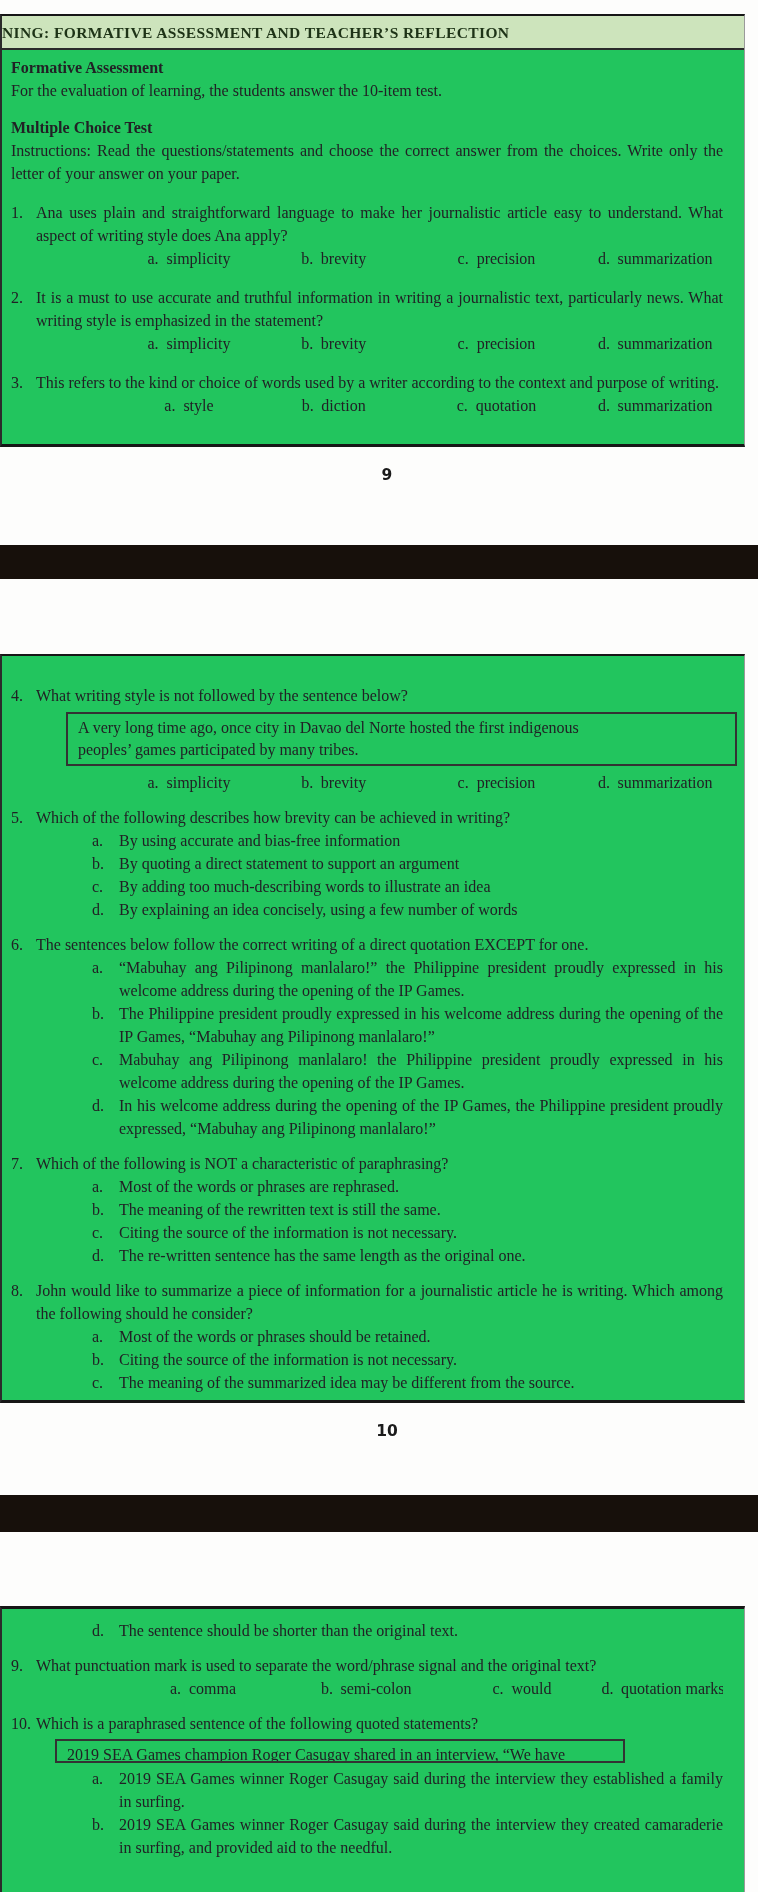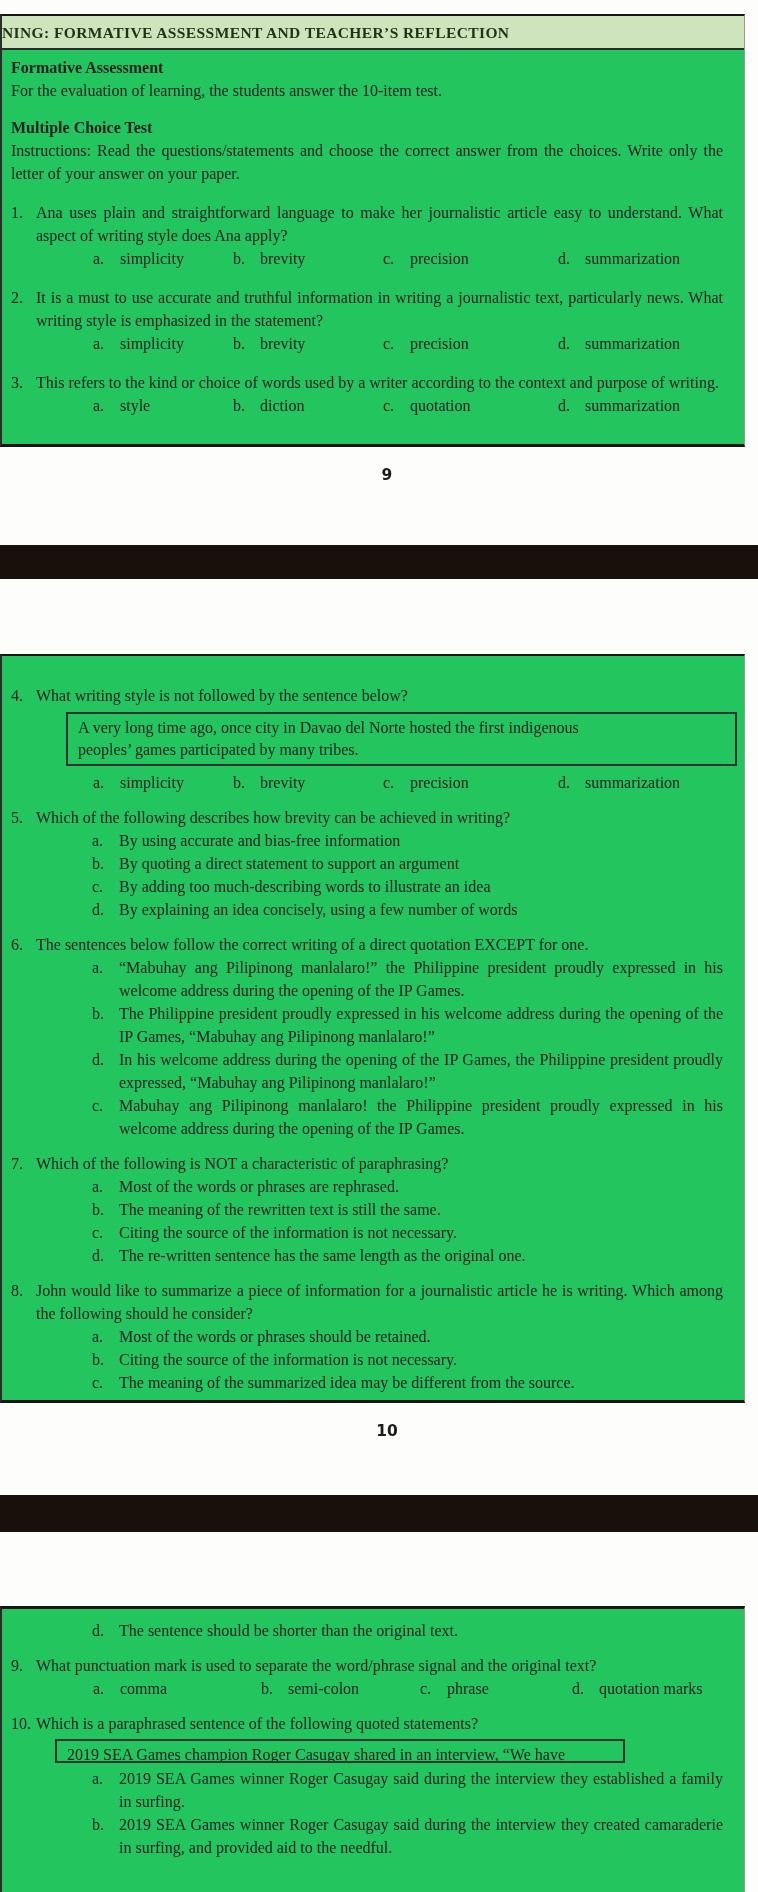--- a/index.html
+++ b/index.html
@@ -21,21 +21,21 @@
   .content1{padding:6px 21px 0 9px;}
   .content2{padding:28px 21px 0 9px;}
   .content3{padding:10px 21px 0 9px;}
   .h-bold{font-weight:bold;}
   .mt14{margin-top:14px;}
   .just{text-align:justify;}
   .question{margin-top:16px;}
   .q2m{margin-top:12px;}
   .q-line{padding-left:25px;text-indent:-25px;}
   .q-num{display:inline-block;min-width:25px;text-indent:0;}
-  .opt-row{display:grid;margin-left:82px;margin-top:0;}
+  .opt-row{display:grid;margin-left:104px;margin-top:0;text-align:center;}
   .std{grid-template-columns:140px 150px 175px 1fr;}
   .q9g{grid-template-columns:168px 159px 152px 1fr;}
   .cell{white-space:nowrap;overflow:hidden;}
   .ol{display:inline-block;width:27px;text-indent:0;}
   .b-opt{margin-left:81px;padding-left:27px;text-indent:-27px;text-align:justify;}
   .qbox{box-sizing:border-box;border:2px solid #333;margin:5px 0 5px 55px;width:671px;
     padding:3px 10px;line-height:22px;}
   .qbox10{box-sizing:border-box;border:2px solid #333;margin:4px 0 4px 44px;width:570px;
     height:24px;overflow:hidden;padding:3px 10px;line-height:22px;}
   .page-gap1{height:98px;}
@@ -135,22 +135,22 @@
       <div class="b-opt"><span class="ol">c.</span><span>By adding too much-describing words to illustrate an idea</span></div>
       <div class="b-opt"><span class="ol">d.</span><span>By explaining an idea concisely, using a few number of words</span></div>
     </div>
 
     <div class="question q2m">
       <div class="q-line just">
         <span class="q-num">6.</span><span>The sentences below follow the correct writing of a direct quotation EXCEPT for one.</span>
       </div>
       <div class="b-opt"><span class="ol">a.</span><span>“Mabuhay ang Pilipinong manlalaro!” the Philippine president proudly expressed in his welcome address during the opening of the IP Games.</span></div>
       <div class="b-opt"><span class="ol">b.</span><span>The Philippine president proudly expressed in his welcome address during the opening of the IP Games, “Mabuhay ang Pilipinong manlalaro!”</span></div>
+      <div class="b-opt"><span class="ol">c.</span><span>Mabuhay ang Pilipinong manlalaro! the Philippine president proudly expressed in his welcome address during the opening of the IP Games.</span></div>
       <div class="b-opt"><span class="ol">d.</span><span>In his welcome address during the opening of the IP Games, the Philippine president proudly expressed, “Mabuhay ang Pilipinong manlalaro!”</span></div>
-      <div class="b-opt"><span class="ol">c.</span><span>Mabuhay ang Pilipinong manlalaro! the Philippine president proudly expressed in his welcome address during the opening of the IP Games.</span></div>
     </div>
 
     <div class="question q2m">
       <div class="q-line just">
         <span class="q-num">7.</span><span>Which of the following is NOT a characteristic of paraphrasing?</span>
       </div>
       <div class="b-opt"><span class="ol">a.</span><span>Most of the words or phrases are rephrased.</span></div>
       <div class="b-opt"><span class="ol">b.</span><span>The meaning of the rewritten text is still the same.</span></div>
       <div class="b-opt"><span class="ol">c.</span><span>Citing the source of the information is not necessary.</span></div>
       <div class="b-opt"><span class="ol">d.</span><span>The re-written sentence has the same length as the original one.</span></div>
@@ -179,21 +179,21 @@
 
     <div class="b-opt"><span class="ol">d.</span><span>The sentence should be shorter than the original text.</span></div>
 
     <div class="question q2m">
       <div class="q-line just">
         <span class="q-num">9.</span><span>What punctuation mark is used to separate the word/phrase signal and the original text?</span>
       </div>
       <div class="opt-row q9g">
         <span class="cell"><span class="ol">a.</span><span>comma</span></span>
         <span class="cell"><span class="ol">b.</span><span>semi-colon</span></span>
-        <span class="cell"><span class="ol">c.</span><span>phrase</span></span>
+        <span class="cell"><span class="ol">c.</span><span>would</span></span>
         <span class="cell"><span class="ol">d.</span><span>quotation marks</span></span>
       </div>
     </div>
 
     <div class="question q2m">
       <div class="q-line just">
         <span class="q-num">10.</span><span>Which is a paraphrased sentence of the following quoted statements?</span>
       </div>
       <div class="qbox10">
         <div>2019 SEA Games champion Roger Casugay shared in an interview, “We have</div>

